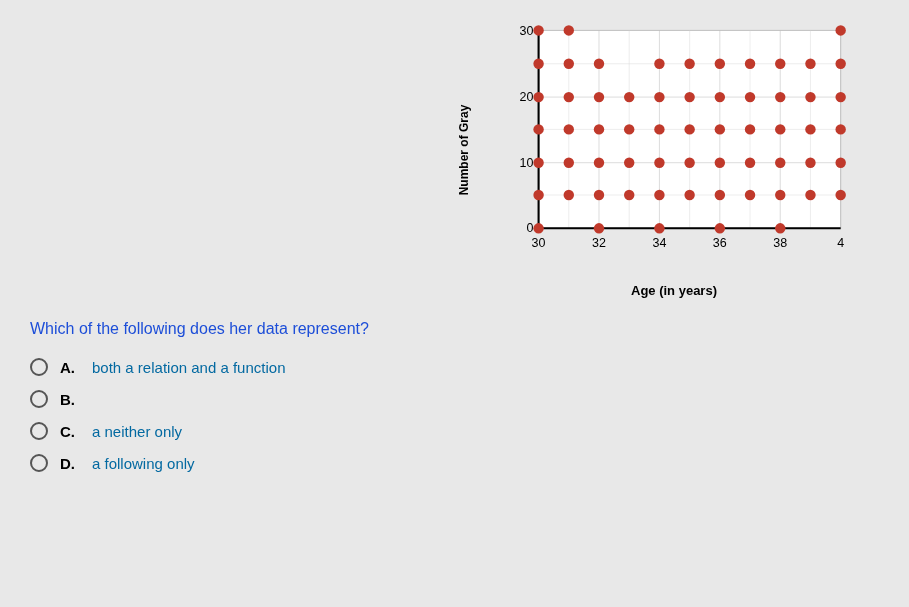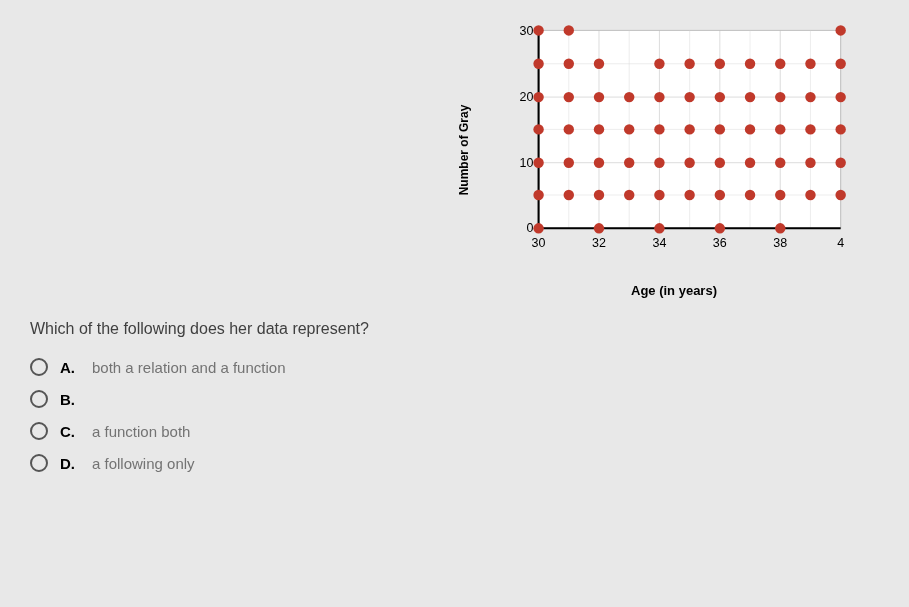--- a/index.html
+++ b/index.html
@@ -55,21 +55,21 @@
       color: #000;
     }
 
     .question-section {
       margin-top: 10px;
       padding-left: 10px;
     }
 
     .question-text {
       font-size: 16px;
-      color: #404040;
+      color: #1d4ed8;
       margin-bottom: 20px;
     }
 
     .options-list {
       list-style: none;
       display: flex;
       flex-direction: column;
       gap: 14px;
     }
 
@@ -91,21 +91,21 @@
 
     .option-letter {
       font-size: 15px;
       font-weight: bold;
       color: #000;
       min-width: 20px;
     }
 
     .option-text {
       font-size: 15px;
-      color: #737373;
+      color: #0369a1;
     }
   </style>
 </head>
 <body>
 
 <div class="content-area">
   <div class="chart-section">
     <div class="chart-container">
 
       <div style="position:absolute; left:0; top:0; width:30px; height:260px; display:flex; align-items:center; justify-content:center;">
@@ -246,21 +246,21 @@
         <span class="option-letter">A.</span>
         <span class="option-text">both a relation and a function</span>
       </li>
       <li class="option-item">
         <span class="radio-circle"></span>
         <span class="option-letter">B.</span>
       </li>
       <li class="option-item">
         <span class="radio-circle"></span>
         <span class="option-letter">C.</span>
-        <span class="option-text">a function both</span>
+        <span class="option-text">a neither only</span>
       </li>
       <li class="option-item">
         <span class="radio-circle"></span>
         <span class="option-letter">D.</span>
         <span class="option-text">a following only</span>
       </li>
     </ul>
   </div>
 </div>
 

